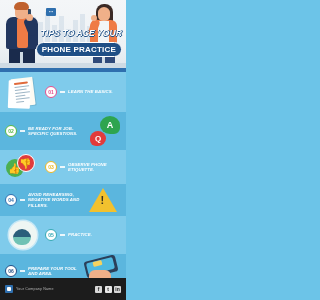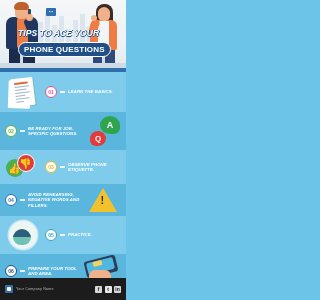--- a/index.html
+++ b/index.html
@@ -58,21 +58,21 @@
   .pr-arm { position:absolute; left:6px; top:15px; width:8px; height:17px; background:#ef7b45; border-radius:4px; transform:rotate(20deg); }
   .pr-hand { position:absolute; left:7px; top:11px; width:6px; height:6px; background:#f0b089; border-radius:50%; }
   .pr-legs { position:absolute; left:9px; top:44px; width:22px; height:20px; background:#2f4a7a; border-radius:2px 2px 3px 3px; }
   .pr-gap { position:absolute; left:18px; top:49px; width:3px; height:15px; background:#cfdbe4; }
 
   .chip { position:absolute; background:#2f6fae; color:#fff; font-size:3px; letter-spacing:.4px;
           padding:2px 3px; border-radius:1px; font-weight:bold; }
   .chip-1 { left:46px; top:8px; }
   .chip-2 { right:18px; top:10px; }
 
-  .title-wrap { position:absolute; left:18px; top:28px; width:94px; z-index:5; }
+  .title-wrap { position:absolute; left:28px; top:28px; width:94px; z-index:5;text-align:right; }
   .title-1 {
     color:#fff; font-style:italic; font-weight:bold; font-size:8.5px;
     letter-spacing:.1px; text-shadow:0 1px 0 #1d4f85, 1px 0 0 #1d4f85;
     white-space:nowrap; line-height:10px;
   }
   .title-2 {
     display:inline-block; margin-top:2px;
     background:#1f4f86; color:#fff; font-weight:bold; font-size:8px;
     letter-spacing:.2px; padding:2px 5px; border-radius:9px;
     border:1px solid #fff; white-space:nowrap; line-height:9px;
@@ -213,21 +213,21 @@
       <div class="pr-body"></div>
         <div class="pr-inner"></div>
       <div class="pr-arm"></div>
         <div class="pr-hand"></div>
       <div class="pr-head"></div>
         <div class="pr-hair2"></div>
     </div>
 
     <div class="title-wrap">
       <div class="title-1">TIPS TO ACE YOUR</div>
-      <div class="title-2">PHONE QUESTIONS</div>
+      <div class="title-2">PHONE PRACTICE</div>
     </div>
 
     <div class="hdr-floor"></div>
     <div class="hdr-floor2"></div>
   </div>
 
   <div class="rows">
 
     <div class="row light" style="height:40px">
       <div class="row-inner">

